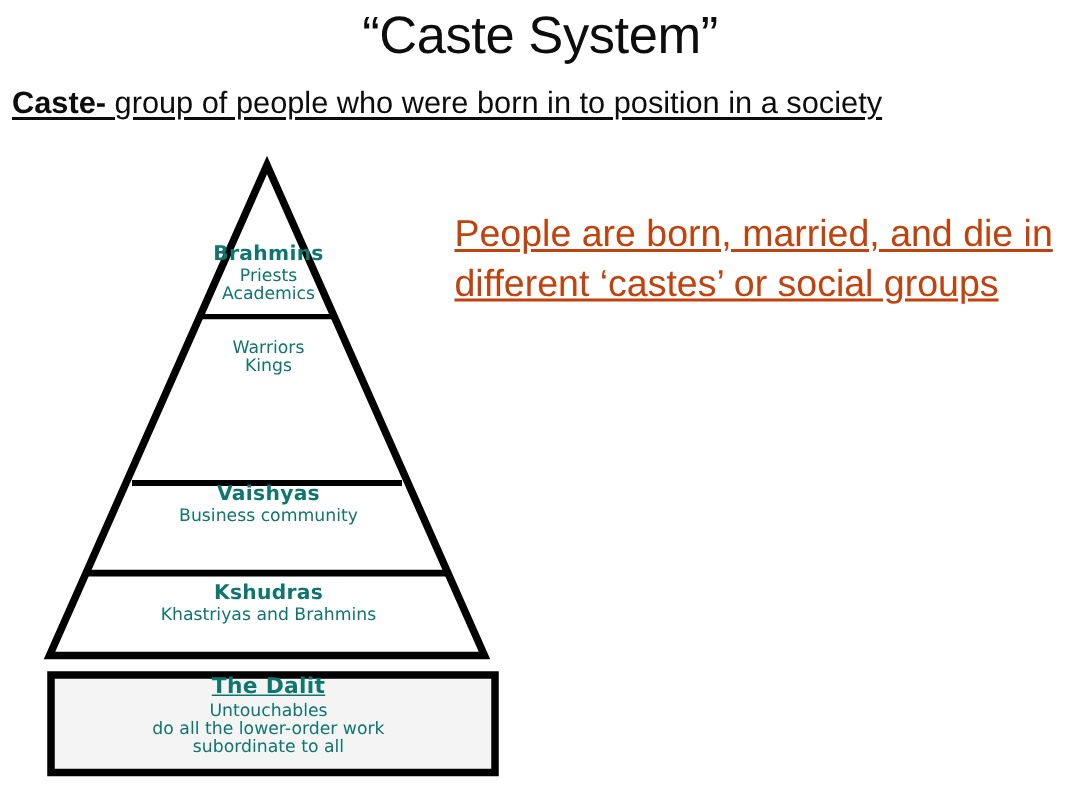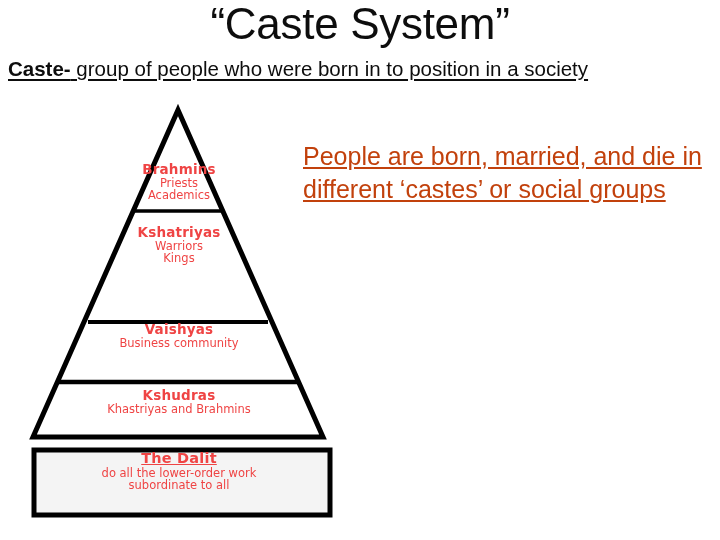--- a/index.html
+++ b/index.html
@@ -17,21 +17,21 @@
   }
 
   
   #slide-title {
     position: absolute;
     top: 2px;
     left: 0;
     width: 720px;
     text-align: center;
     font-family: "Liberation Sans", sans-serif;
-    font-size: 44px;
+    font-size: 35px;
     font-weight: 400;
     letter-spacing: -0.3px;
     line-height: 44px;
     color: #0d0d0d;
     white-space: nowrap;
   }
 
   
   #definition-line {
     position: absolute;
@@ -76,21 +76,21 @@
   #pyramid-svg {
     position: absolute;
     left: 0;
     top: 0;
   }
 
   .tier-label {
     position: absolute;
     text-align: center;
     font-family: "DejaVu Sans", sans-serif;
-    color: #ef4444;
+    color: #0f766e;
     line-height: 1.08;
     white-space: nowrap;
   }
   .tier-name {
     font-weight: 700;
     font-size: 13.5px;
     letter-spacing: 0.2px;
     display: block;
   }
   .tier-desc {
@@ -134,34 +134,34 @@
     <rect x="10" y="350" width="296" height="65" fill="#f4f4f4" stroke="#000000" stroke-width="5"></rect>
   </svg>
 
   <div class="tier-label" id="tier-brahmins">
     <span class="tier-name">Brahmins</span>
     <span class="tier-desc">Priests</span>
     <span class="tier-desc">Academics</span>
   </div>
 
   <div class="tier-label" id="tier-kshatriyas">
-    <span class="tier-name">Kshatriyas</span>
     <span class="tier-desc">Warriors</span>
     <span class="tier-desc">Kings</span>
   </div>
 
   <div class="tier-label" id="tier-vaishyas">
     <span class="tier-name">Vaishyas</span>
     <span class="tier-desc">Business community</span>
   </div>
 
   <div class="tier-label" id="tier-kshudras">
     <span class="tier-name">Kshudras</span>
     <span class="tier-desc">Khastriyas and Brahmins</span>
   </div>
 
   <div class="tier-label" id="tier-dalit">
     <span class="tier-name">The Dalit</span>
+    <span class="tier-desc">Untouchables</span>
     <span class="tier-desc">do all the lower-order work</span>
     <span class="tier-desc">subordinate to all</span>
   </div>
 
 </div>
 
 </body></html>

